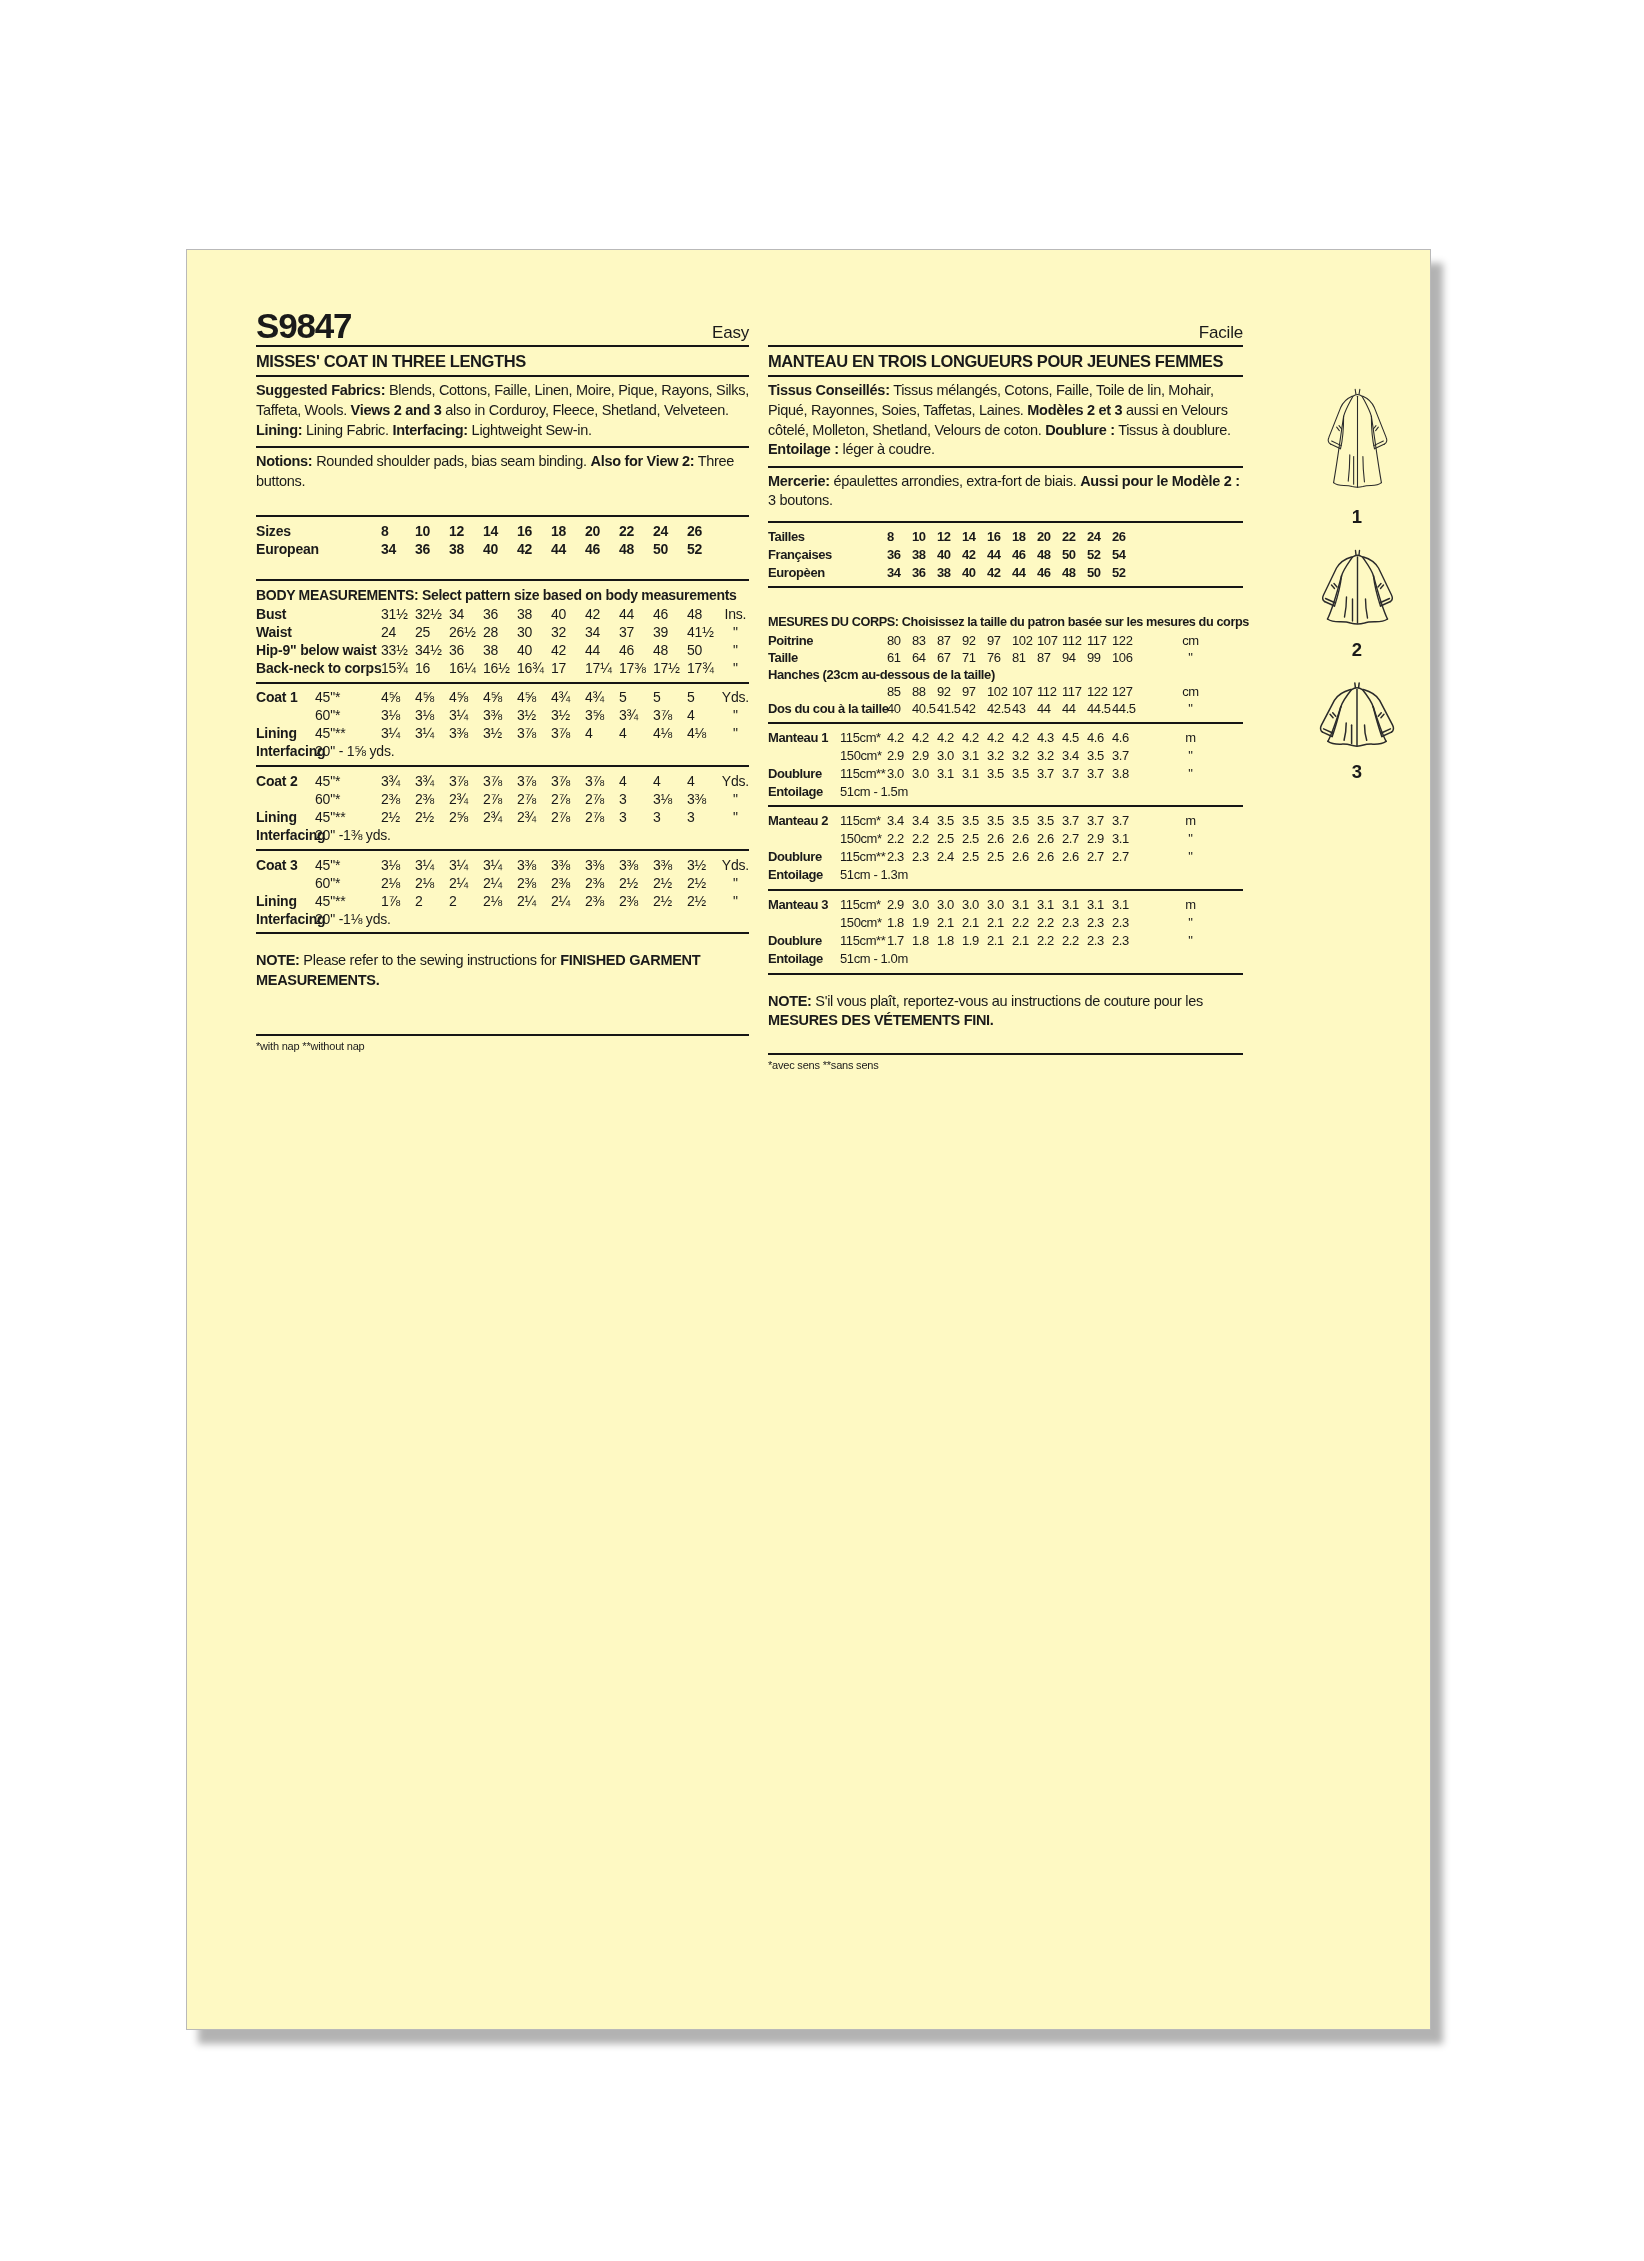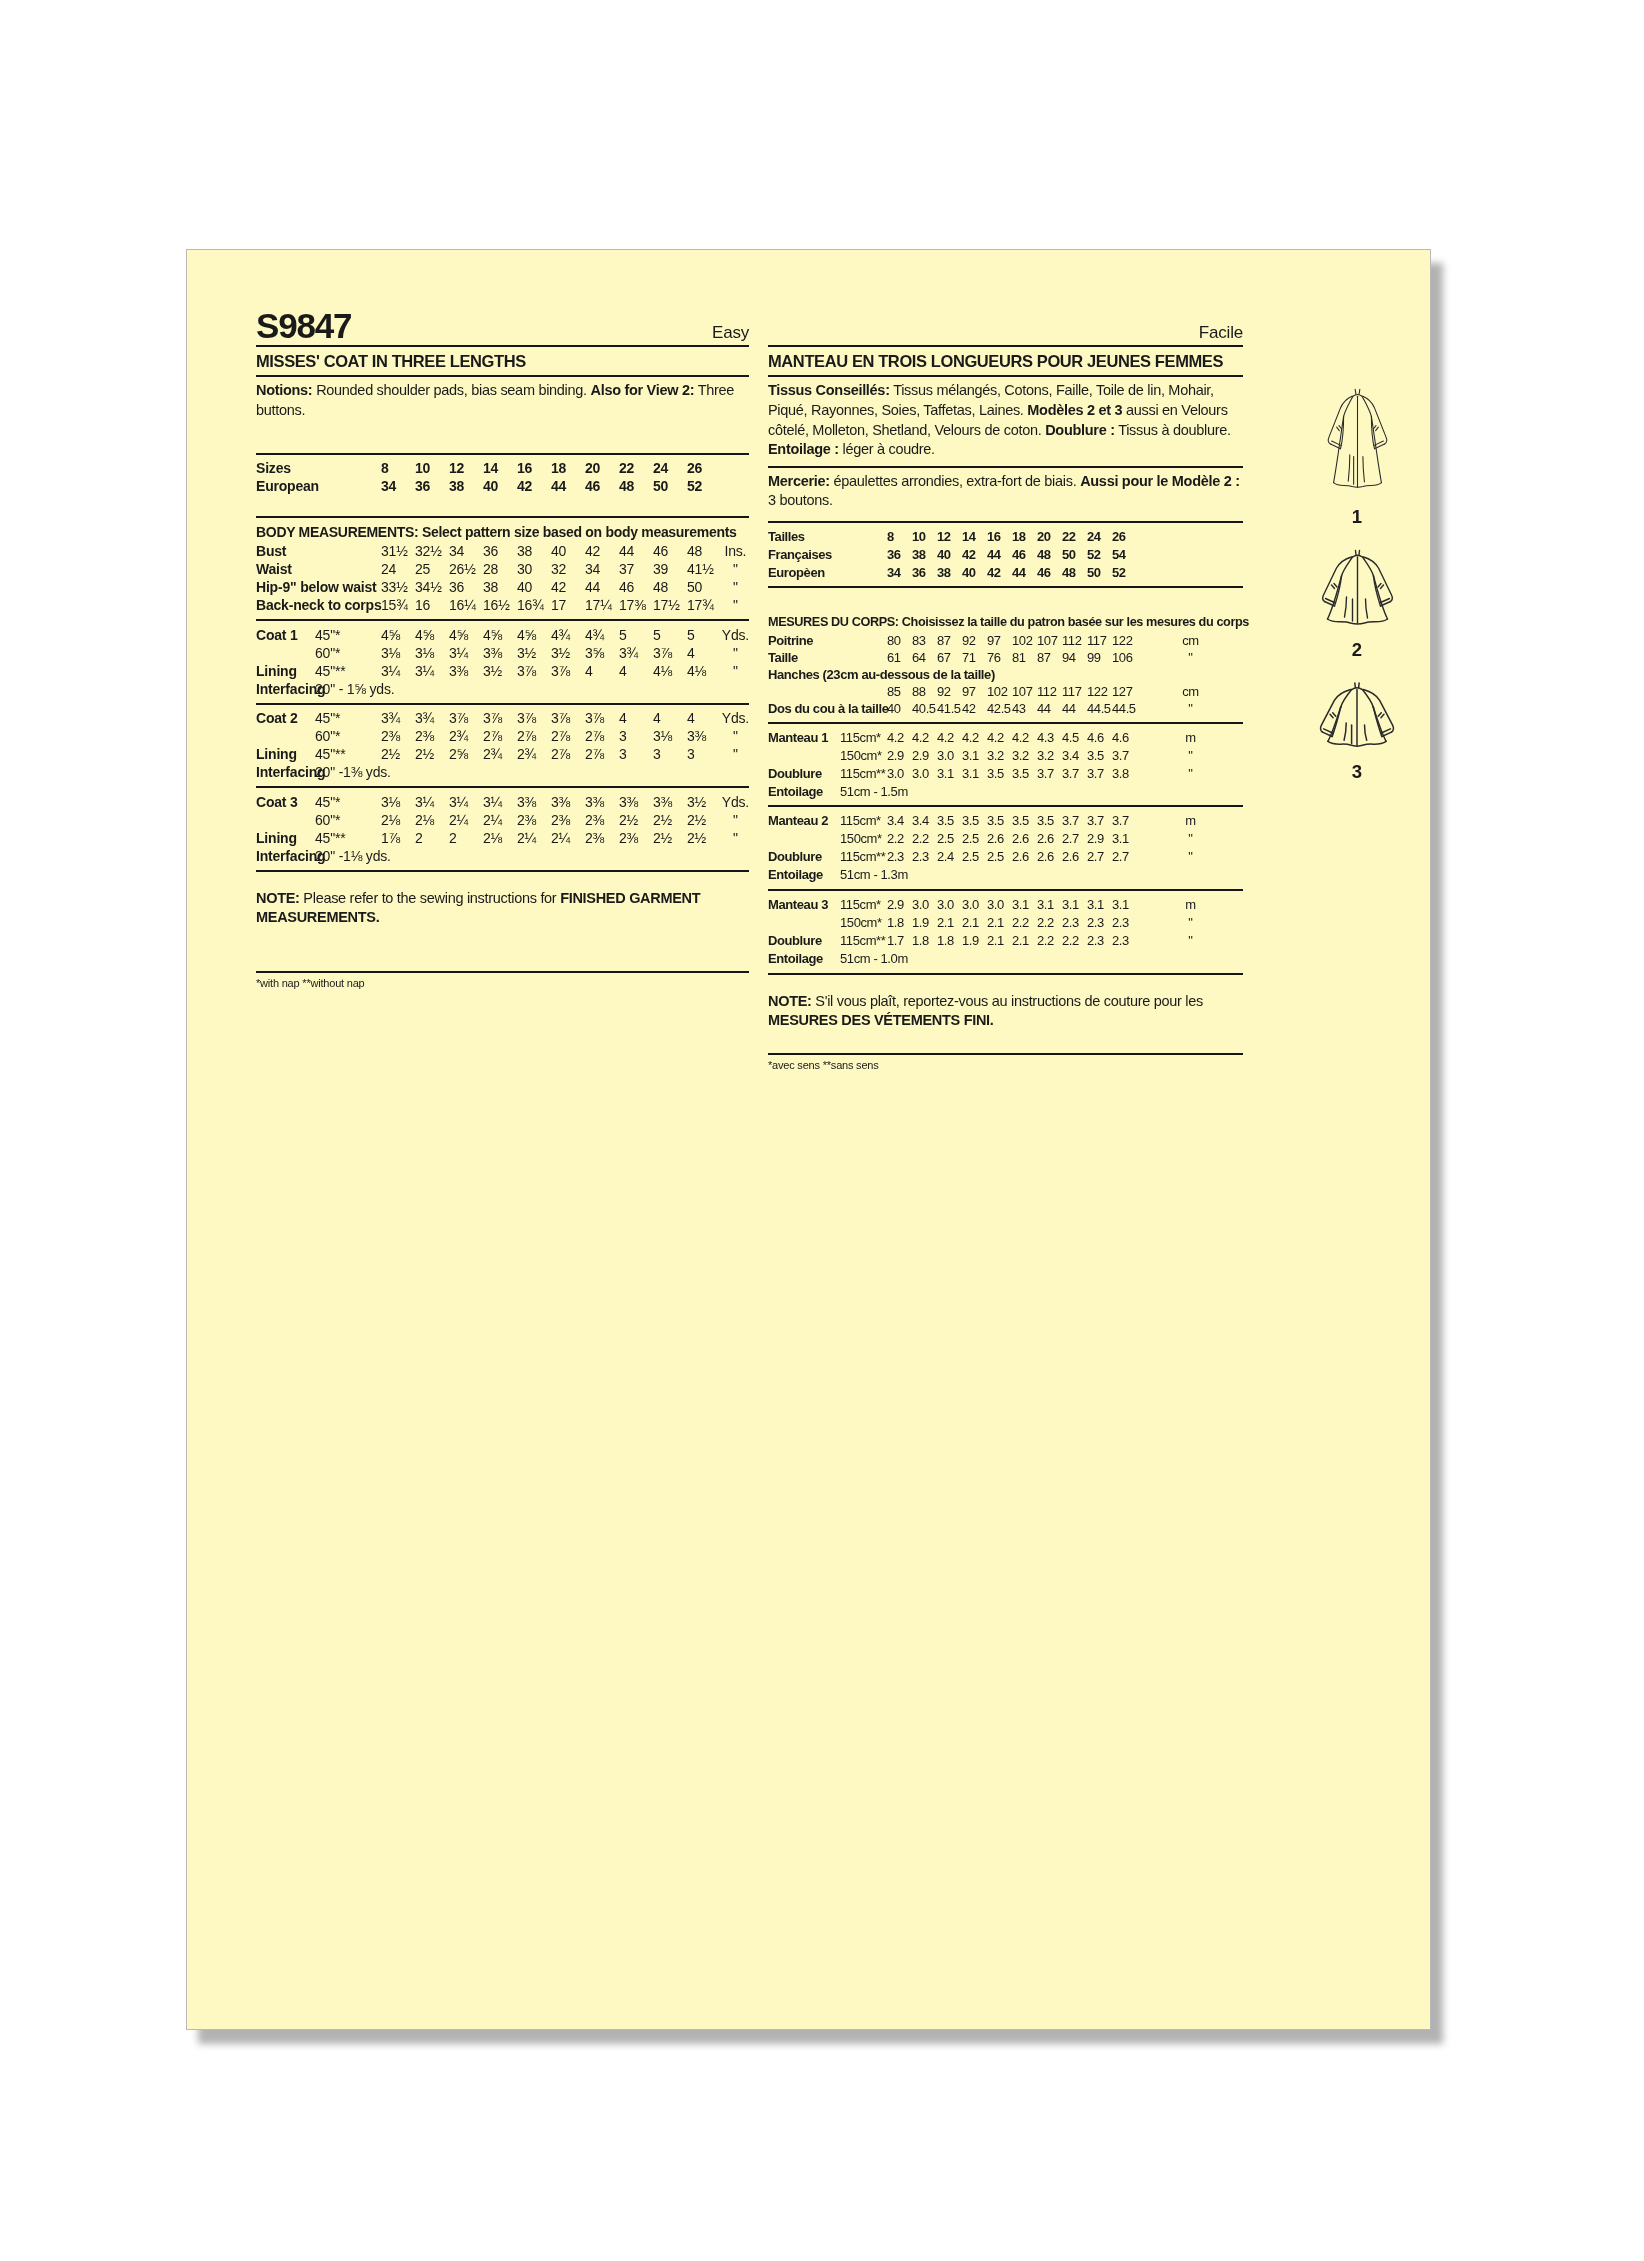--- a/index.html
+++ b/index.html
@@ -23,21 +23,21 @@
   }
   .sku{font-size:35px;font-weight:800;letter-spacing:-1.2px;line-height:1;}
   .difficulty{font-size:17px;letter-spacing:-0.2px;line-height:1.1;}
 
   .doc-title{
     font-size:16.5px;font-weight:700;letter-spacing:-0.4px;white-space:nowrap;
     padding:4.8px 0 4px;border-bottom:2.4px solid #161616;
   }
   .para{font-size:14.5px;line-height:19.7px;letter-spacing:-0.3px;padding:4px 0 5.6px;}
   .para.fabrics{border-bottom:2.4px solid #161616;}
-  .para.notions{padding-bottom:32px;}
+  .para.notions{padding-bottom:24px;}
   .fr .para.notions{padding-bottom:10.4px;}
 
   .tsec{border-top:2.4px solid #161616;padding:4.8px 0 4.8px;}
   .tsec.sizes{padding-bottom:21px;}
   .fr .tsec.sizes{padding-bottom:4px;}
   .sec-head{font-size:14px;font-weight:700;letter-spacing:-0.3px;white-space:nowrap;line-height:19px;}
   .fr .sec-head{font-size:12.7px;letter-spacing:-0.4px;margin-top:20px;}
 
   .trow{display:grid;align-items:baseline;line-height:18px;font-size:14px;letter-spacing:-0.2px;}
   .en .trow{grid-template-columns:59px 66px repeat(10,34px) 1fr;}
@@ -71,20 +71,21 @@
 <body>
 
 <div class="sheet">
 
   <div class="col en">
     <div class="masthead">
       <div class="sku">S9847</div>
       <div class="difficulty">Easy</div>
     </div>
     <div class="doc-title">MISSES' COAT IN THREE LENGTHS</div>
+    <div class="para fabrics"><b>Suggested Fabrics:</b> Blends, Cottons, Faille, Linen, Moire, Pique, Rayons, Silks, Taffeta, Wools. <b>Views 2 and 3</b> also in Corduroy, Fleece, Shetland, Velveteen. <b>Lining:</b> Lining Fabric. <b>Interfacing:</b> Lightweight Sew-in.</div>
     <div class="para notions"><b>Notions:</b> Rounded shoulder pads, bias seam binding. <b>Also for View 2:</b> Three buttons.</div>
 
     <div class="tsec sizes">
         <div class="trow bold">
           <span class="c-label c-lab2">Sizes</span>
           <span class="c-val">8</span>
           <span class="c-val">10</span>
           <span class="c-val">12</span>
           <span class="c-val">14</span>
           <span class="c-val">16</span>

